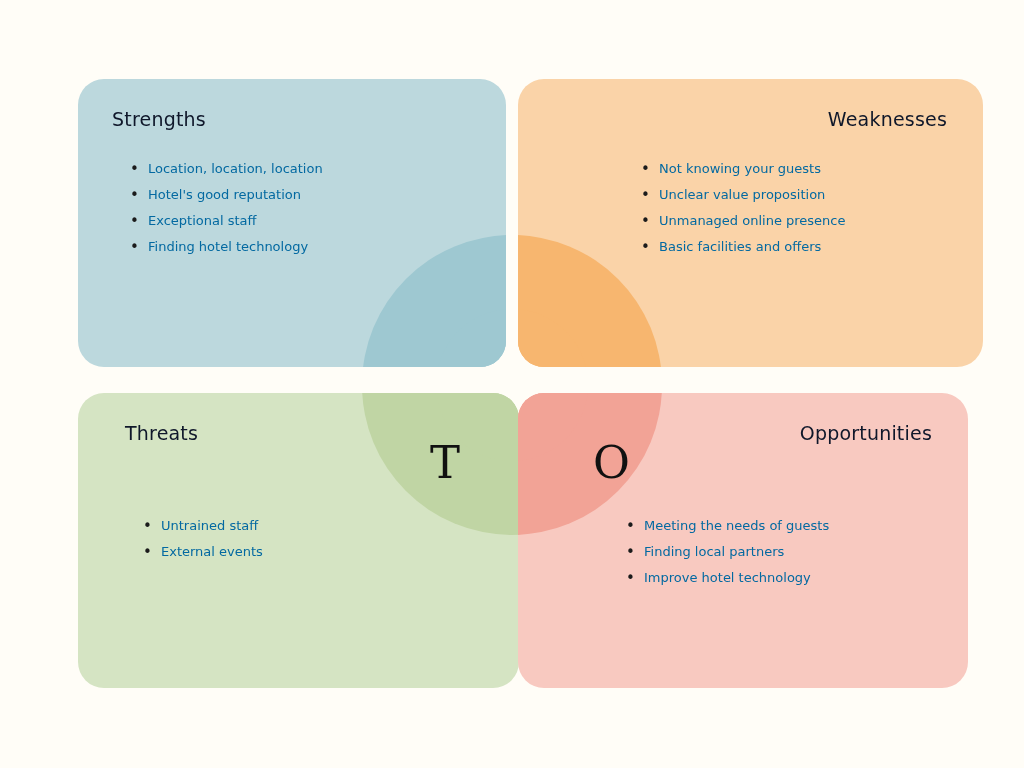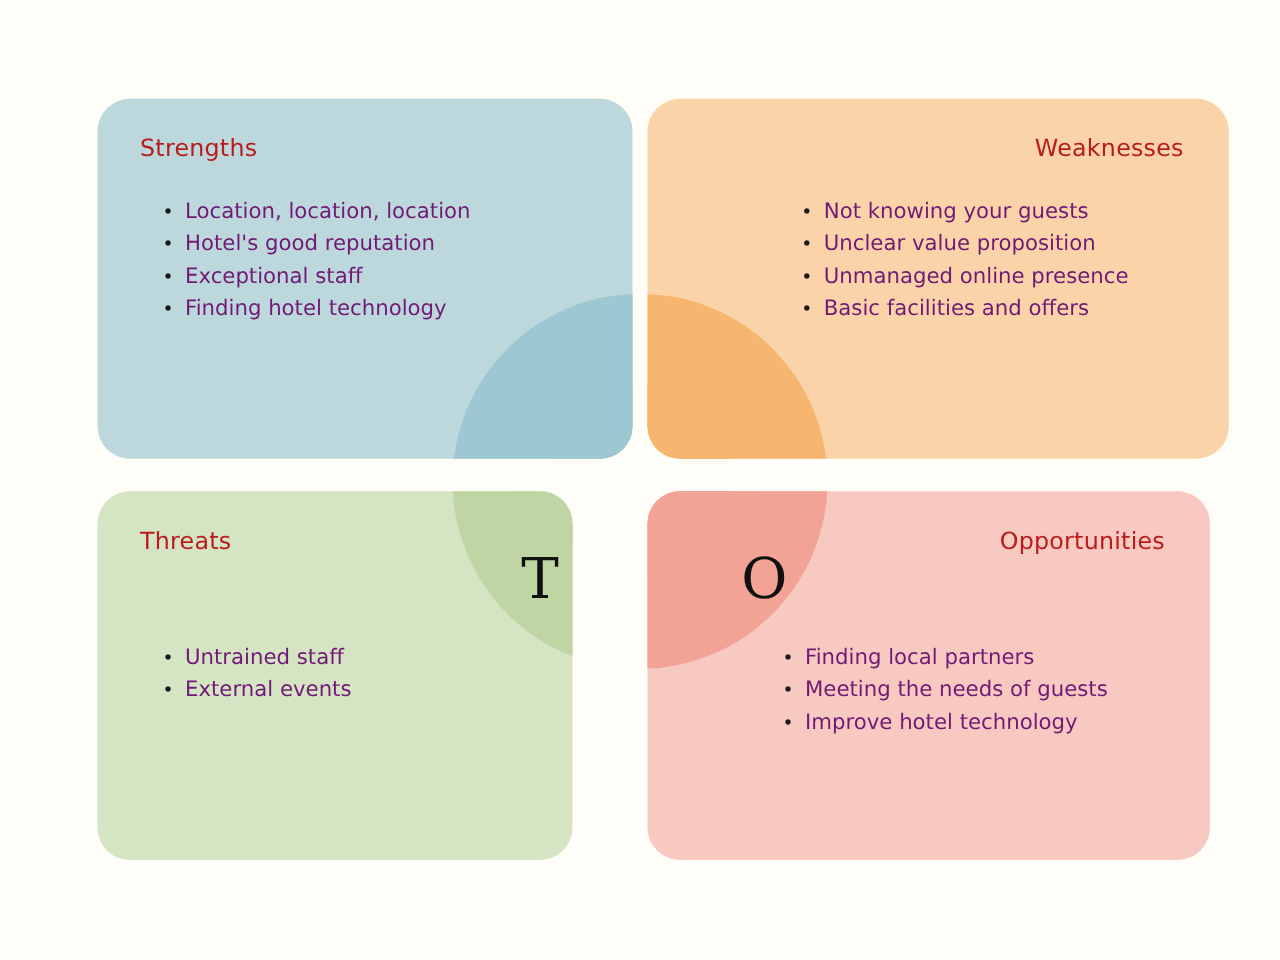--- a/index.html
+++ b/index.html
@@ -23,21 +23,21 @@
 
   .quadrant {
     position: absolute;
     overflow: hidden;
     border-radius: 26px;
   }
 
   
   .q-strengths     { left: 78px;  top: 79px;  width: 428px; height: 288px; }
   .q-weaknesses    { left: 518px; top: 79px;  width: 428px; height: 288px; padding-left: 37px; }
-  .q-threats       { left: 78px;  top: 393px; width: 380px; height: 295px; }
+  .q-threats       { left: 78px;  top: 393px; width: 428px; height: 295px; padding-left: 13px; }
   .q-opportunities { left: 518px; top: 393px; width: 428px; height: 295px; }
 
   
   .blob {
     position: absolute;
     border-radius: 50%;
     pointer-events: none;
   }
   .blob-outer { width: 300px; height: 300px; }
   .blob-inner { width: 152px; height: 152px; }
@@ -59,39 +59,39 @@
   .content {
     position: relative;
     z-index: 5;
     height: 100%;
   }
 
   .q-title {
     position: absolute;
     font-family: "DejaVu Sans", sans-serif;
     font-size: 19px;
-    color: #b91c1c;
+    color: #0f172a;
     letter-spacing: 0.2px;
     white-space: nowrap;
   }
   .title-left  { left: 34px;  top: 29px; }
   .title-right { right: 36px; top: 29px; }
 
   ul.bullets {
     position: absolute;
     margin: 0;
     padding: 0;
     list-style: none;
   }
   ul.bullets li {
     position: relative;
     font-family: "DejaVu Sans", sans-serif;
-    font-size: 17px;
+    font-size: 13px;
     line-height: 26px;
-    color: #701a75;
+    color: #0369a1;
     padding-left: 18px;
     white-space: nowrap;
   }
   ul.bullets li::before {
     content: "\2022";
     position: absolute;
     left: 0;
     top: 0;
     font-size: 15px;
     line-height: 26px;
@@ -164,21 +164,21 @@
       <div class="big-letter">T</div>
     </div>
   </div>
 
   <div class="quadrant q-opportunities" style="background: rgb(248, 201, 192); padding-left: 22px;">
     <div class="blob blob-outer" style="background: rgb(242, 163, 150);"></div>
     <div class="blob blob-inner" style="background: rgb(242, 163, 150);"></div>
     <div class="content">
       <div class="q-title title-right">Opportunities</div>
       <ul class="bullets">
+          <li>Meeting the needs of guests</li>
           <li>Finding local partners</li>
-          <li>Meeting the needs of guests</li>
           <li>Improve hotel technology</li>
         </ul>
       <div class="big-letter">O</div>
     </div>
   </div>
 
 </div>
 
 </body></html>

